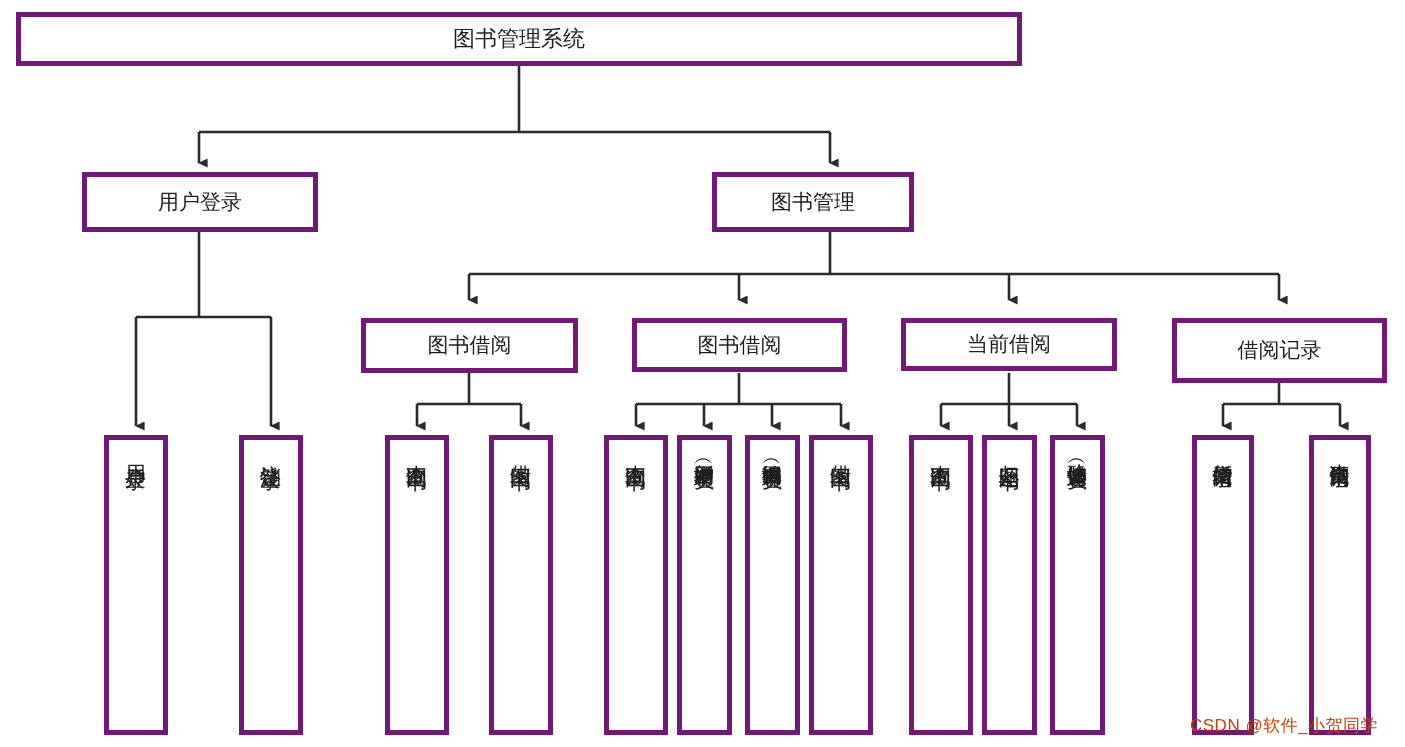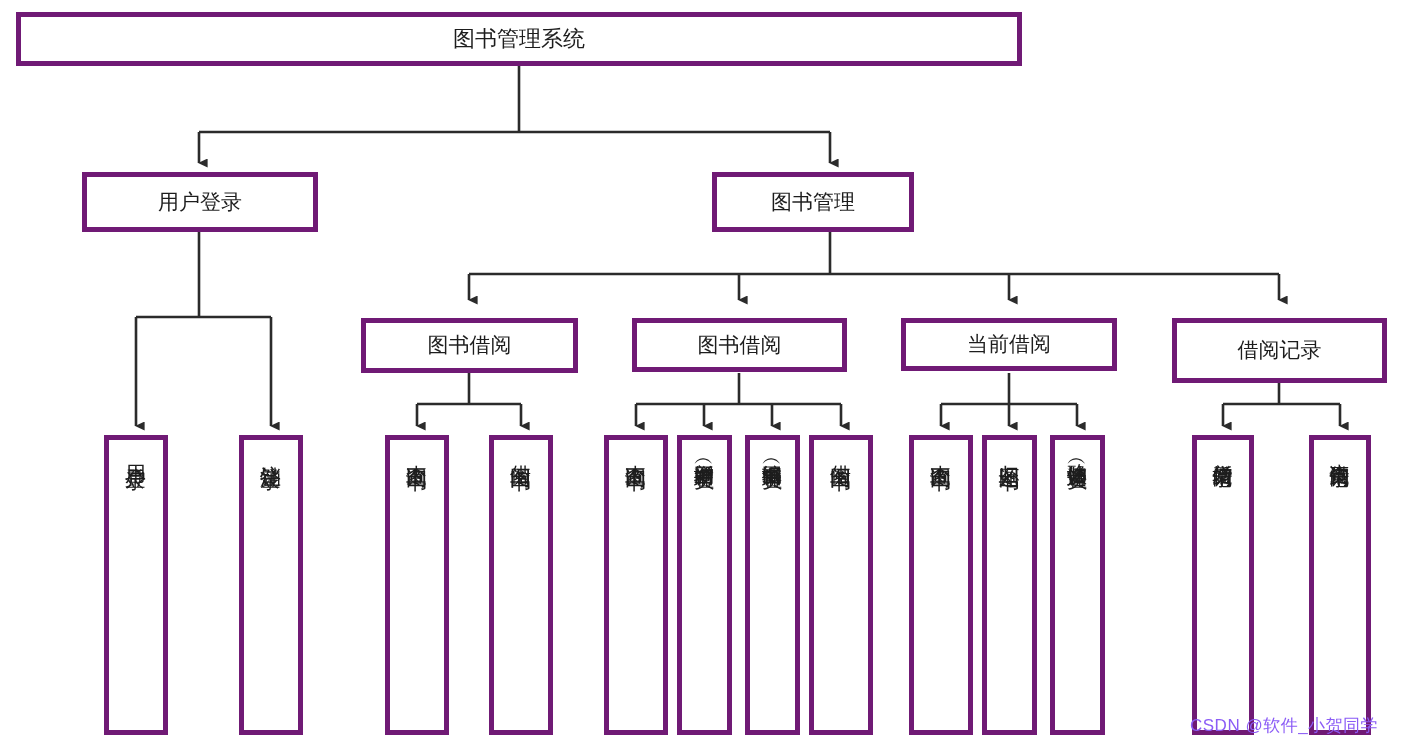--- a/index.html
+++ b/index.html
@@ -64,21 +64,21 @@
     letter-spacing: 2px;
     line-height: 1.0;
   }
   .node.vertical.tall-text .node-label {
     font-size: 20px;
     letter-spacing: 1px;
   }
   .watermark {
     position: absolute;
     font-size: 17px;
-    color: #8b5cf6;
+    color: #c2410c;
     white-space: nowrap;
     z-index: 5;
     letter-spacing: 0.5px;
   }
 </style>
 </head>
 <body>
 
 <div id="diagram-root">
 

